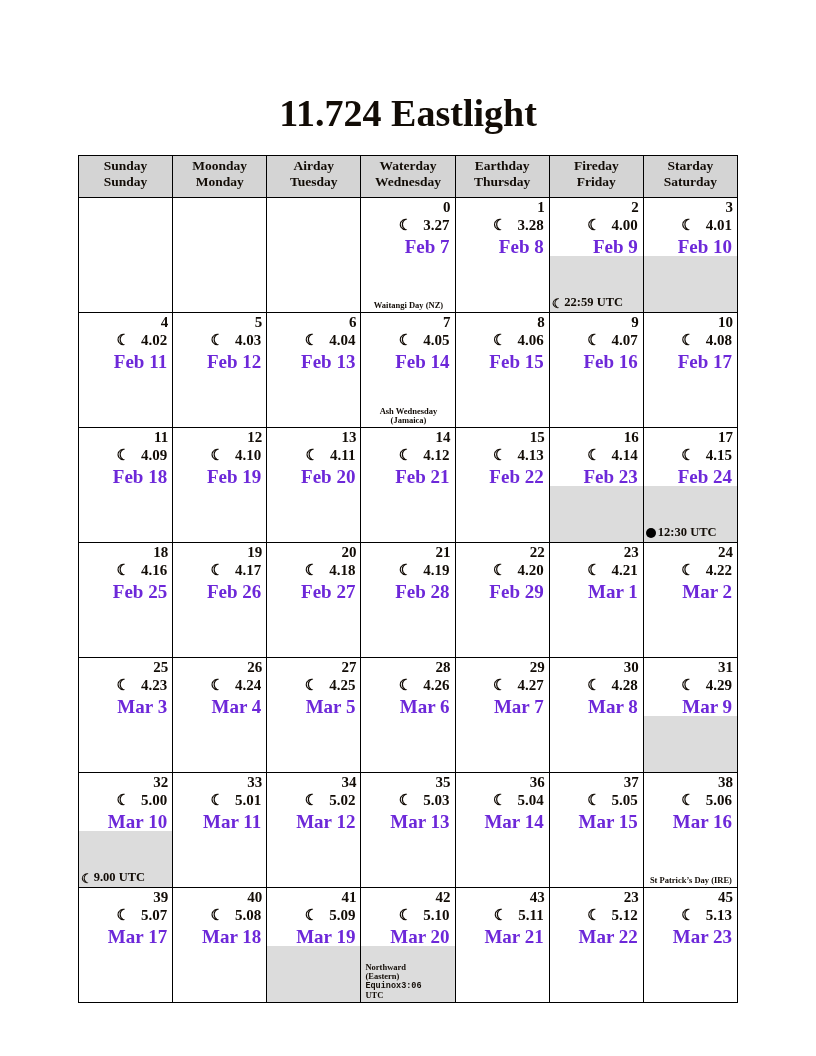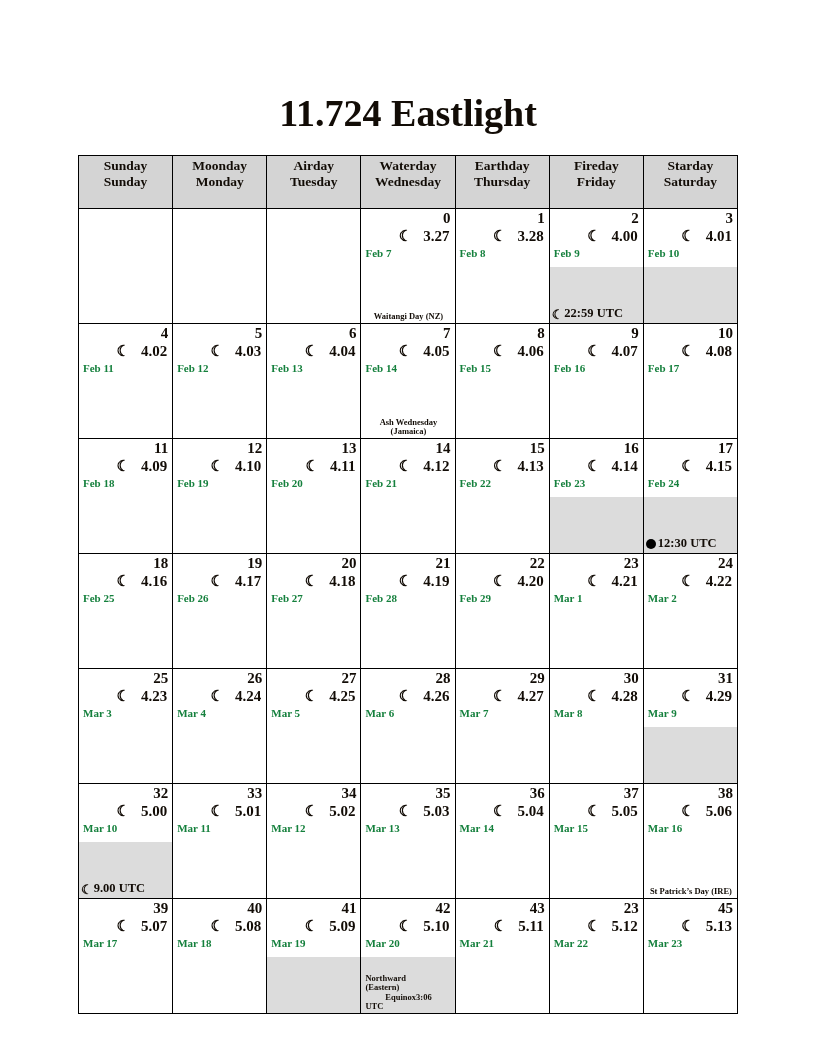--- a/index.html
+++ b/index.html
@@ -53,21 +53,21 @@
   }
 
   table.calendar th {
     background: #d4d4d4;
     height: 36px;
     text-align: center;
     font-size: 13.5px;
     font-weight: bold;
     line-height: 1.22;
     color: #120c06;
-    padding: 2px 0 14px 0;
+    padding: 2px 0 3px 0;
   }
   th .dayline { display: block; }
 
   table.calendar td.daycell {
     height: 114px;
     position: relative;
     background: #ffffff;
   }
 
   
@@ -108,25 +108,25 @@
     color: #120c06;
     padding-right: 1px;
   }
   .moonrow .glyph {
     font-size: 15px;
     line-height: 1;
     color: #120c06;
   }
 
   .gdate {
-    text-align: left;
-    font-size: 11px;
+    text-align: right;
+    font-size: 19px;
     font-weight: bold;
     line-height: 1.3;
-    color: #15803d;
+    color: #6d28d9;
     padding-right: 1px;
   }
 
   .note {
     position: absolute;
     left: 4px;
     right: 3px;
     bottom: 1px;
     font-size: 8.5px;
     font-weight: bold;
@@ -168,22 +168,23 @@
     right: 3px;
     bottom: 1px;
     font-size: 8.5px;
     font-weight: bold;
     line-height: 1.12;
     color: #120c06;
     z-index: 2;
   }
   .equinox .eqrow {
     display: flex;
-    justify-content: center;
+    justify-content: flex-start;
     align-items: baseline;
+    font-family: Liberation Mono, monospace;
   }
   .empty-cell { background: #ffffff; }
 </style>
 </head>
 <body>
 
 <div class="page">
 
   <div class="title">11.724 Eastlight</div>
 

